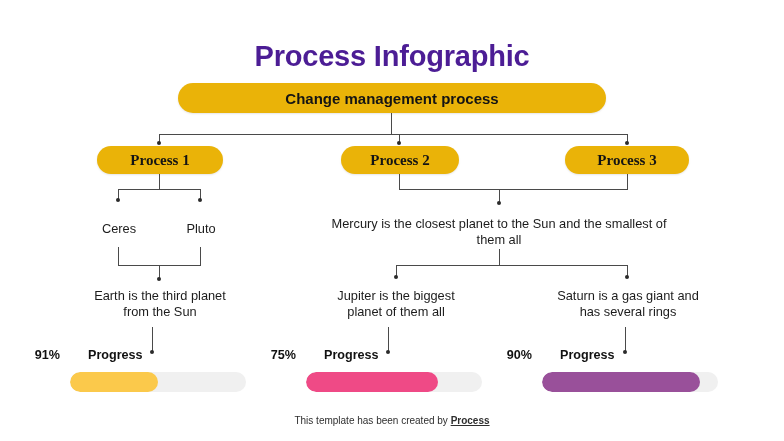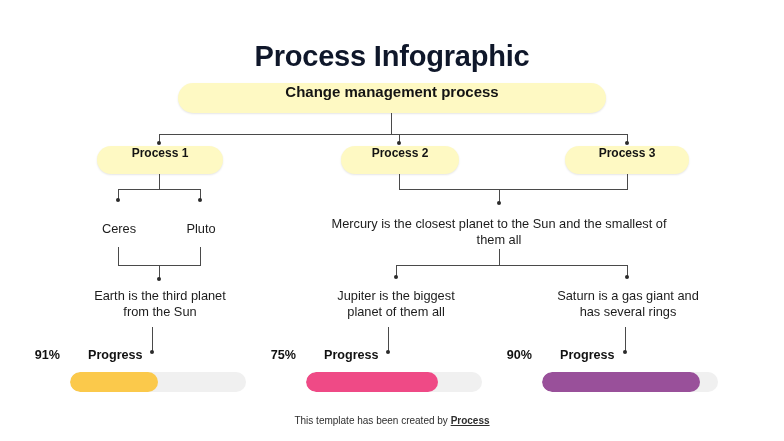--- a/index.html
+++ b/index.html
@@ -25,46 +25,48 @@
   
   .title {
     position: absolute;
     top: 40px;
     left: 0;
     width: 784px;
     text-align: center;
     font-size: 29px;
     font-weight: bold;
     letter-spacing: -0.2px;
-    color: #0f172a;
+    color: #4c1d95;
   }
 
   
   .pill {
     position: absolute;
-    background: #fef9c3;
+    background: #eab308;
     border-radius: 999px;
     box-shadow: 0 1px 2px rgba(0,0,0,0.10);
     display: flex;
+    align-items: center;
     justify-content: center;
     color: #141414;
     box-sizing: border-box;
   }
   .banner {
     left: 178px;
     top: 83px;
     width: 428px;
     height: 30px;
     font-size: 15px;
     font-weight: bold;
   }
   .proc {
     height: 28px;
-    font-size: 12px;
-    font-weight: bold;
+    font-size: 15px;
+    font-weight: bold;
+    font-family: Liberation Serif, serif;
   }
   .proc-1 { left: 97px;  top: 146px; width: 126px; }
   .proc-2 { left: 341px; top: 146px; width: 118px; }
   .proc-3 { left: 565px; top: 146px; width: 124px; }
 
   
   .vline {
     position: absolute;
     width: 1.4px;
     background: #4a4a4a;

